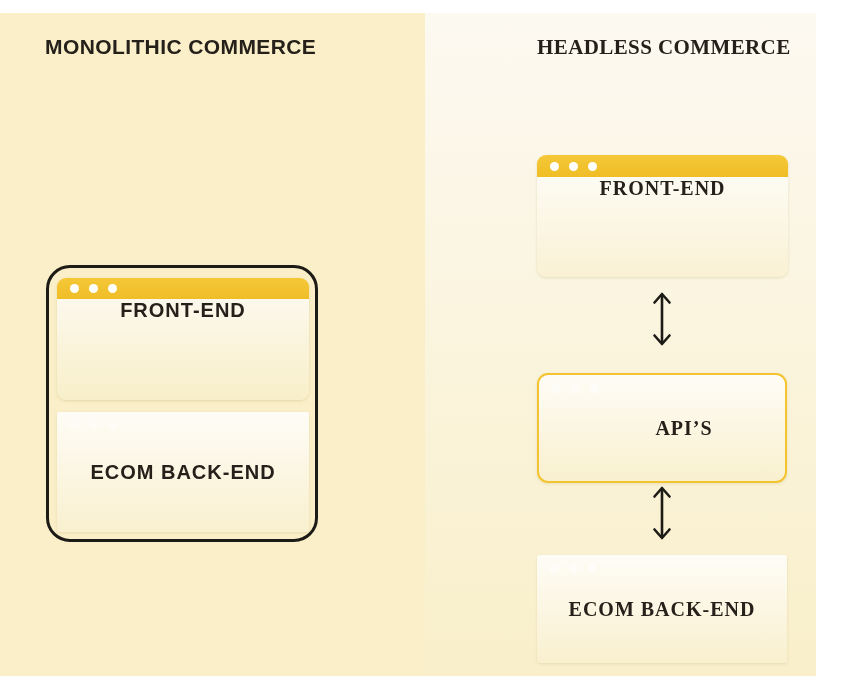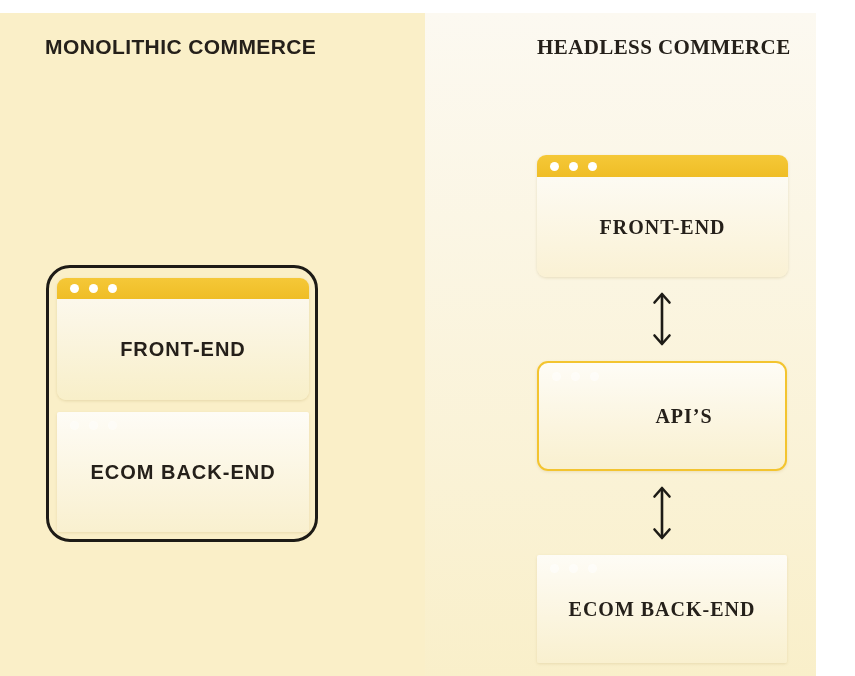--- a/index.html
+++ b/index.html
@@ -66,21 +66,20 @@
   .titlebar-left  { height: 21px; }
   .titlebar-right { height: 22px; }
   .dot {
     width: 9px; height: 9px;
     border-radius: 50%;
     background: var(--dot-white, #FFFFFF);
   }
   .window-body {
     flex: 1 1 auto;
     display: flex;
-    align-items: center;
     justify-content: center;
     background: linear-gradient(180deg, #FCF8EC 0%, #F8EFC9 100%);
   }
   .window-body-light {
     background: linear-gradient(180deg, #FDFBF3 0%, #FAF1D4 100%);
   }
 
   
   .plainbox {
     position: absolute;
@@ -171,21 +170,21 @@
     </div>
 
     <div class="arrow" style="left:226px; top:278px;">
       <svg viewBox="0 0 22 56" fill="none" stroke="currentColor" stroke-width="2.6" stroke-linecap="round" stroke-linejoin="round">
         <line x1="11" y1="5" x2="11" y2="51"></line>
         <polyline points="3.5,11.5 11,3 18.5,11.5"></polyline>
         <polyline points="3.5,44.5 11,53 18.5,44.5"></polyline>
       </svg>
     </div>
 
-    <div class="plainbox api-box" style="left:112px; top:348px; width:250px; height:110px;padding-left:44px;">
+    <div class="plainbox api-box" style="left:112px; top:360px; width:250px; height:110px;padding-left:44px;">
       <span class="ghost-dots ghost-dots-faint">
         <span class="dot"></span>
         <span class="dot"></span>
         <span class="dot"></span>
       </span>
       <span class="box-label">API’S</span>
     </div>
 
     <div class="arrow" style="left:226px; top:472px;">
       <svg viewBox="0 0 22 56" fill="none" stroke="currentColor" stroke-width="2.6" stroke-linecap="round" stroke-linejoin="round">

